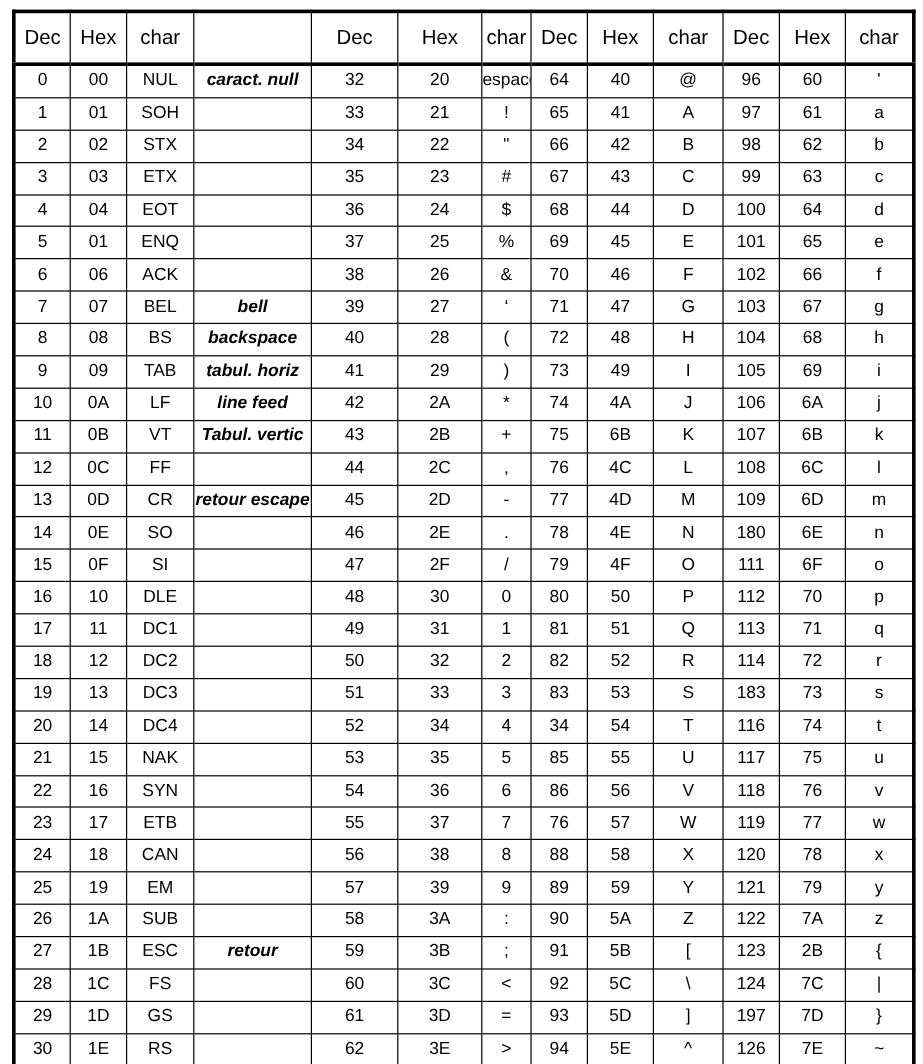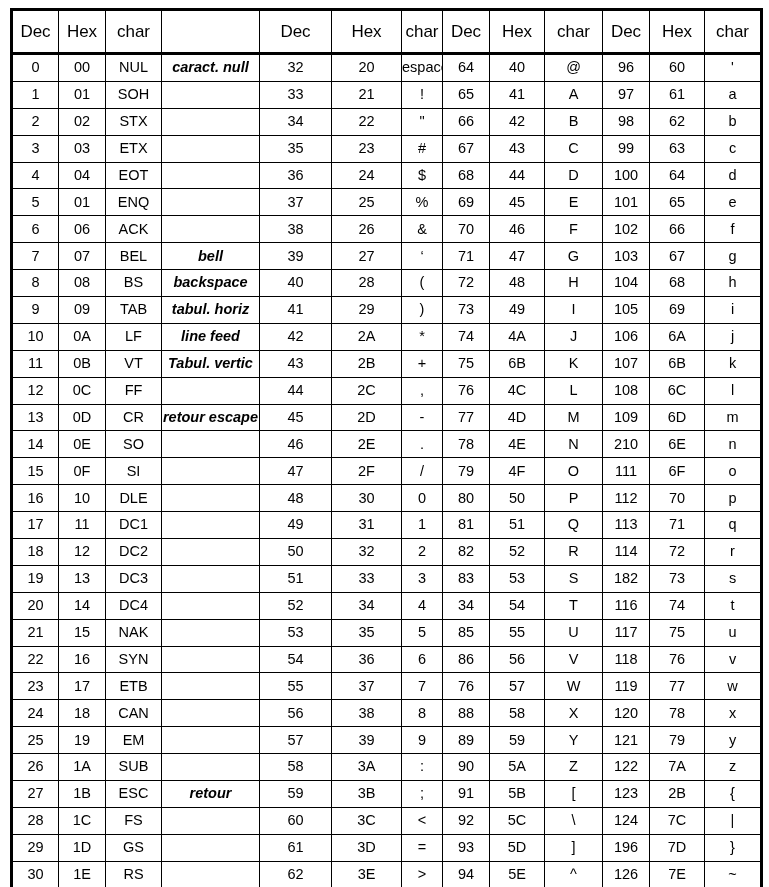--- a/index.html
+++ b/index.html
@@ -334,21 +334,21 @@
           <td>14</td>
           <td>0E</td>
           <td>SO</td>
           <td class="desc cell-empty"></td>
           <td>46</td>
           <td>2E</td>
           <td>.</td>
           <td>78</td>
           <td>4E</td>
           <td>N</td>
-          <td>210</td>
+          <td>180</td>
           <td>6E</td>
           <td>n</td>
         </tr>
         <tr>
           <td>15</td>
           <td>0F</td>
           <td>SI</td>
           <td class="desc cell-empty"></td>
           <td>47</td>
           <td>2F</td>
@@ -409,21 +409,21 @@
           <td>19</td>
           <td>13</td>
           <td>DC3</td>
           <td class="desc cell-empty"></td>
           <td>51</td>
           <td>33</td>
           <td>3</td>
           <td>83</td>
           <td>53</td>
           <td>S</td>
-          <td>182</td>
+          <td>183</td>
           <td>73</td>
           <td>s</td>
         </tr>
         <tr>
           <td>20</td>
           <td>14</td>
           <td>DC4</td>
           <td class="desc cell-empty"></td>
           <td>52</td>
           <td>34</td>
@@ -559,21 +559,21 @@
           <td>29</td>
           <td>1D</td>
           <td>GS</td>
           <td class="desc cell-empty"></td>
           <td>61</td>
           <td>3D</td>
           <td>=</td>
           <td>93</td>
           <td>5D</td>
           <td>]</td>
-          <td>196</td>
+          <td>197</td>
           <td>7D</td>
           <td>}</td>
         </tr>
         <tr>
           <td>30</td>
           <td>1E</td>
           <td>RS</td>
           <td class="desc cell-empty"></td>
           <td>62</td>
           <td>3E</td>

